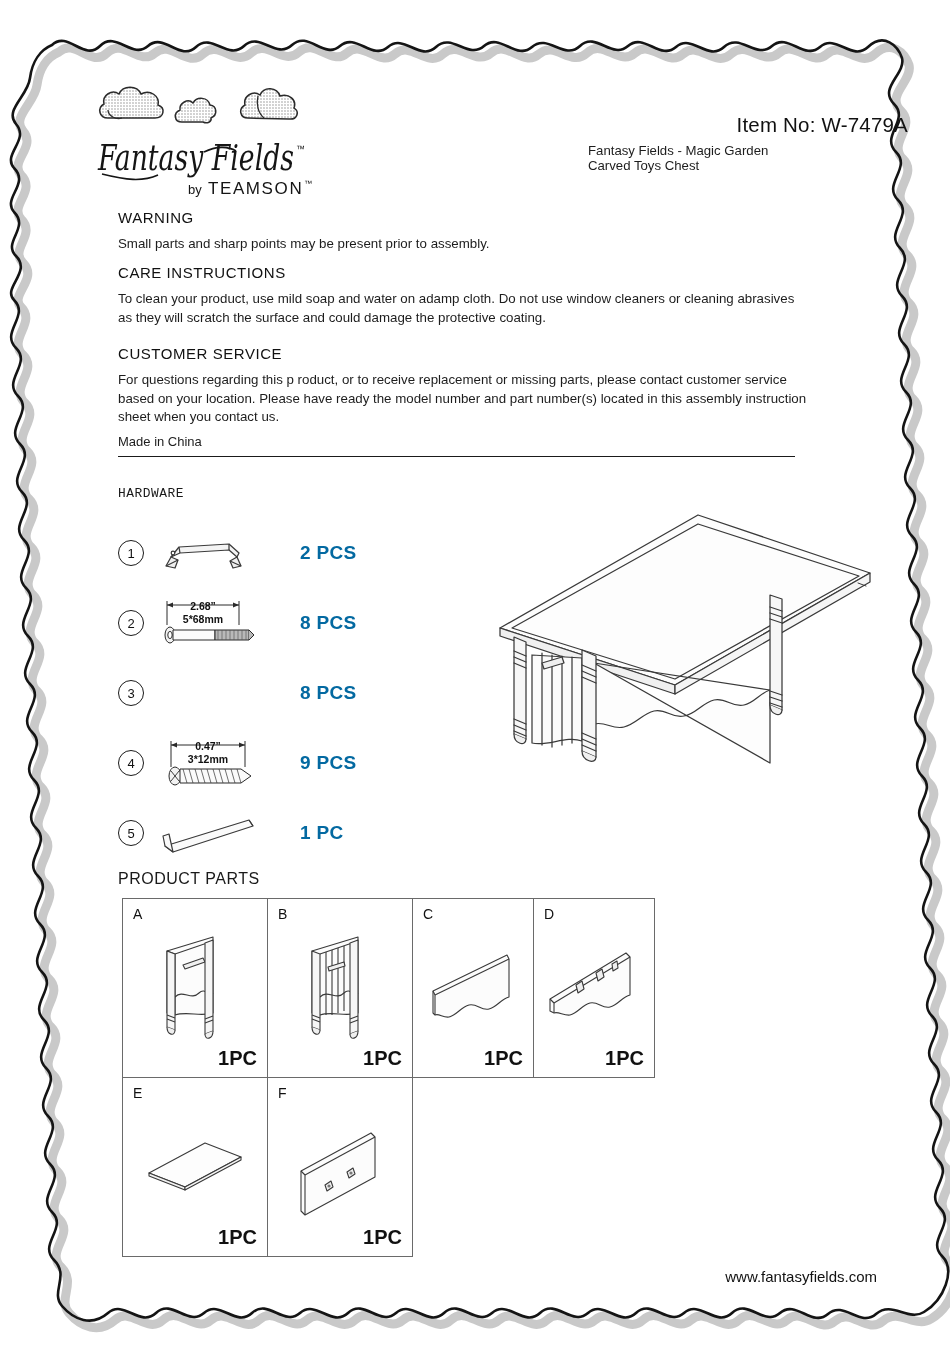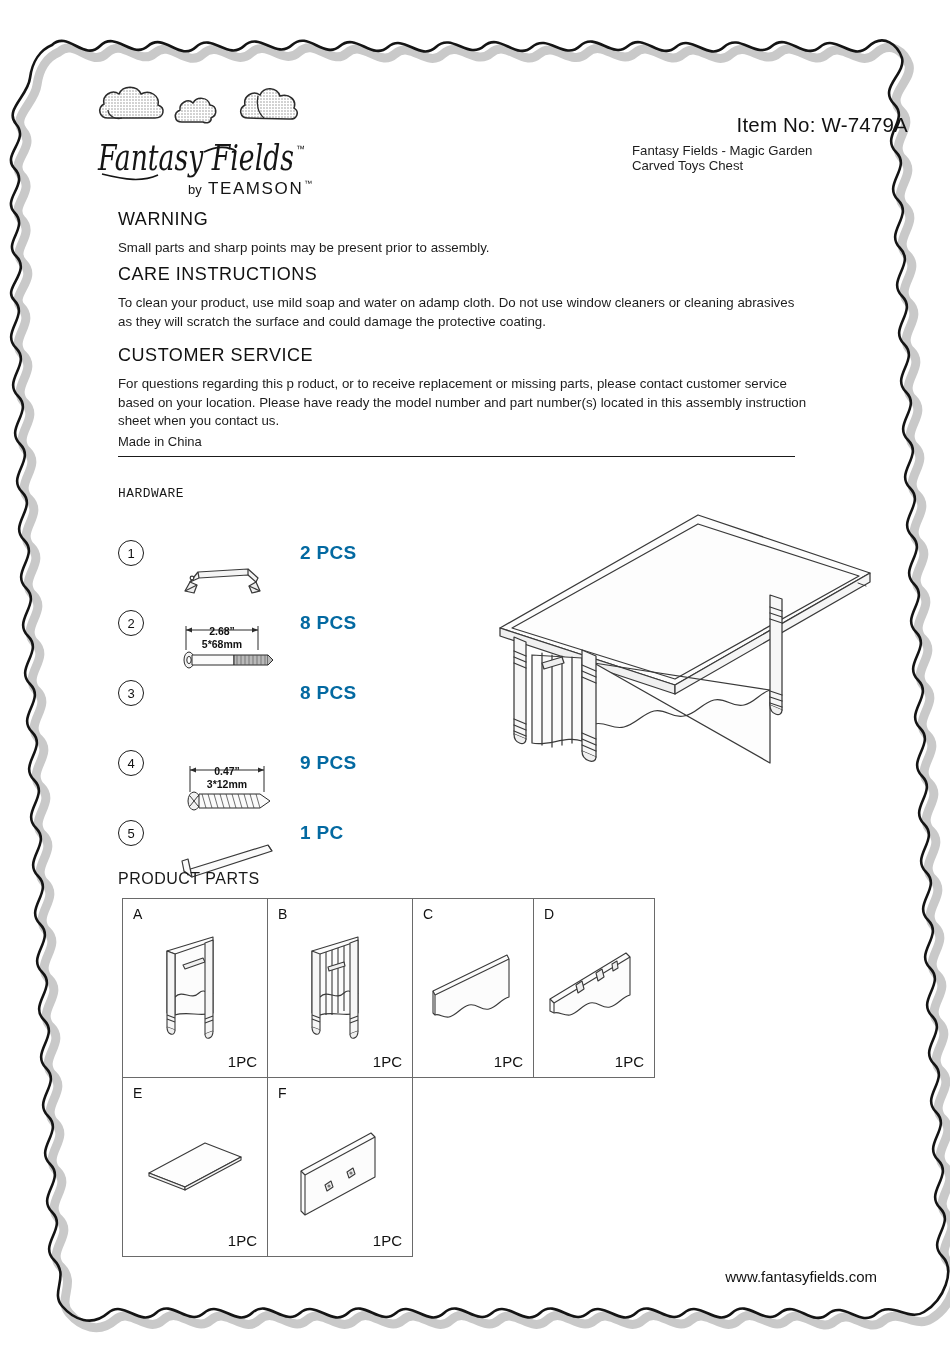--- a/index.html
+++ b/index.html
@@ -16,55 +16,55 @@
   .content{position:absolute;left:0;top:0;width:950px;height:1372px;}
 
   
   .logo-block{position:absolute;left:96px;top:78px;width:260px;height:125px;}
   .logo-clouds{position:absolute;left:0;top:0;}
   .logo-script{position:absolute;left:0px;top:52px;}
 
   
   .item-header{position:absolute;left:588px;top:114px;width:320px;}
   .item-no{font-size:20.5px;letter-spacing:.2px;color:#111;margin:0 0 6px 0;line-height:1.1;text-align:right;}
-  .item-desc{font-size:13.2px;line-height:15.5px;color:#1d1d1d;margin-left:44px;}
+  .item-desc{font-size:13.2px;line-height:15.5px;color:#1d1d1d;}
 
   
   .sec{position:absolute;left:118px;width:690px;}
-  .sec-head{font-size:18px;letter-spacing:.55px;color:#111;margin-bottom:9px;}
+  .sec-head{font-size:15px;letter-spacing:.55px;color:#111;margin-bottom:9px;}
   .sec-body{font-size:13.3px;line-height:18.6px;color:#1d1d1d;}
   #sec-warning{top:209px;}
   #sec-care{top:264px;}
   #sec-service{top:345px;}
 
   .made-in{position:absolute;left:118px;top:434px;width:677px;font-size:13px;color:#1d1d1d;}
   .divider{position:absolute;left:118px;top:456px;width:677px;height:0;border-top:1.4px solid #1a1a1a;}
 
   
   .hw-title{position:absolute;left:118px;top:486px;font-size:12.9px;letter-spacing:.5px;font-family:Liberation Mono, monospace;}
   .hw-list{position:absolute;left:118px;top:518px;width:300px;}
   .hw-row{position:relative;height:70px;}
   .hw-num{position:absolute;left:0;top:50%;transform:translateY(-50%);
           width:24px;height:24px;border:1.2px solid #1a1a1a;border-radius:50%;
           display:flex;align-items:center;justify-content:center;font-size:13px;color:#111;}
-  .hw-pic{position:absolute;left:54px;top:50%;transform:translateY(-50%);width:150px;
-          display:flex;align-items:center;justify-content:flex-start;margin-top:25px;}
+  .hw-pic{position:absolute;left:35px;top:50%;transform:translateY(-50%);width:150px;
+          display:flex;align-items:center;justify-content:flex-start;}
   .hw-qty{position:absolute;left:182px;top:50%;transform:translateY(-50%);
           font-size:19px;font-weight:bold;letter-spacing:.3px;color:#0369a1;white-space:nowrap;}
 
   
   .product-illus{position:absolute;left:470px;top:495px;width:430px;height:345px;}
 
   
   .pp-title{position:absolute;left:118px;top:870px;font-size:16px;letter-spacing:.5px;}
   .pp-table{position:absolute;left:122px;top:898px;border-collapse:collapse;}
   .pp-table td{border:1px solid #6a6a6a;position:relative;vertical-align:top;padding:0;}
   .pp-cell{position:relative;width:100%;height:100%;}
   .pp-letter{position:absolute;left:10px;top:7px;font-size:14px;color:#111;}
-  .pp-qty{position:absolute;right:10px;bottom:7px;font-size:15px;color:#111;}
+  .pp-qty{position:absolute;right:10px;bottom:7px;font-size:20px;color:#111;font-weight:bold;}
   .pp-art{position:absolute;inset:0;display:flex;align-items:center;justify-content:center;}
   .col-w{width:144px;}
   .col-n{width:120px;}
   .row-h{height:178px;}
 
   .footer-url{position:absolute;left:0;top:1268px;width:877px;text-align:right;font-size:15px;color:#111;}
 
   svg{display:block;}
 </style>
 </head>

